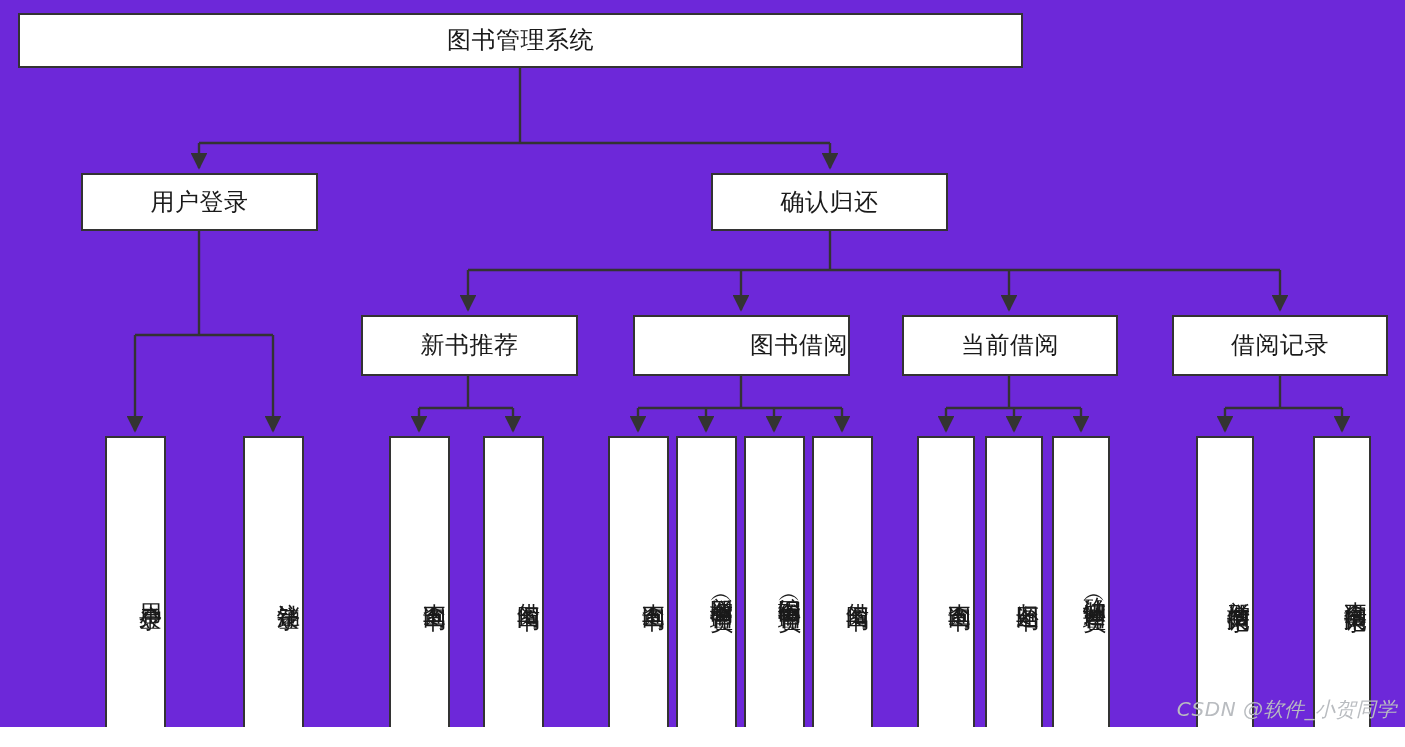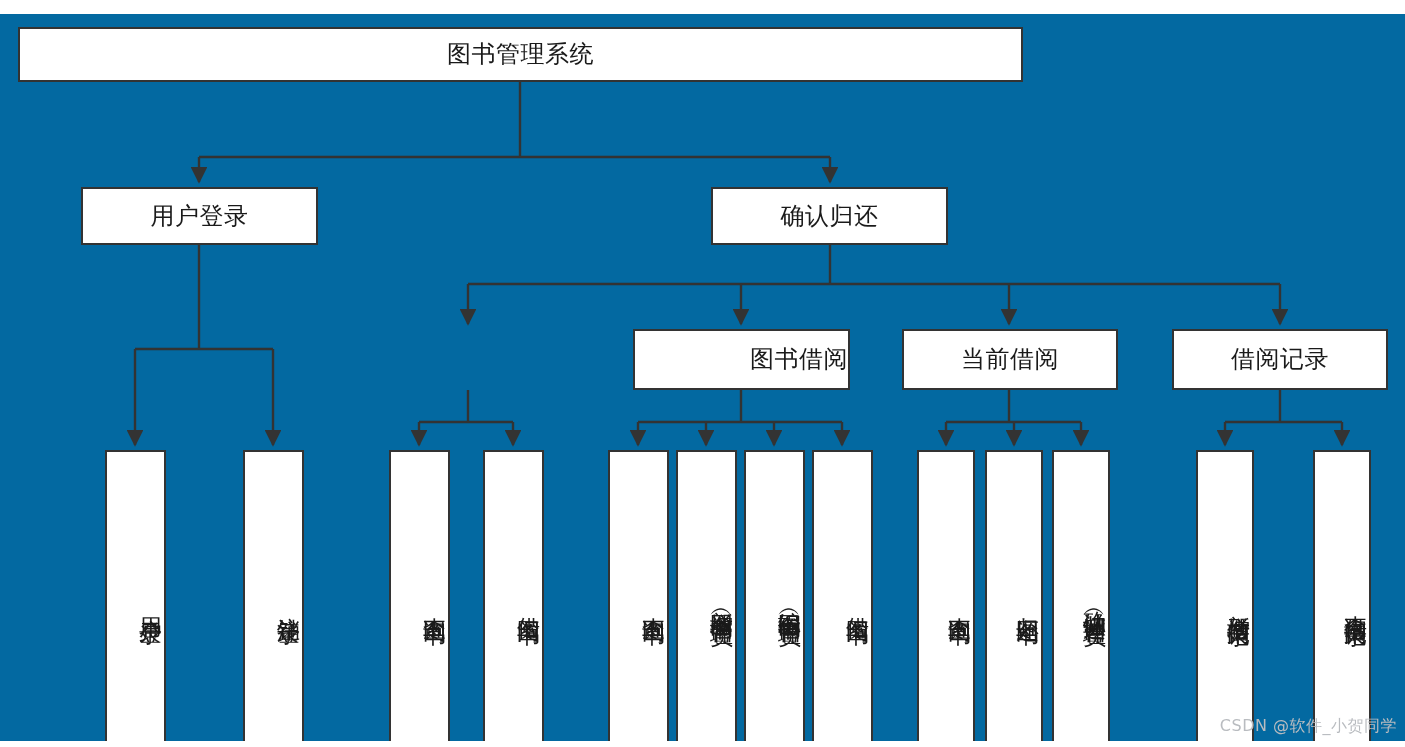--- a/index.html
+++ b/index.html
@@ -7,23 +7,22 @@
     padding: 0;
     background: #ffffff;
   }
   body {
     font-family: "DejaVu Sans", "Liberation Sans", sans-serif;
   }
   #canvas {
     position: relative;
     width: 1405px;
     height: 727px;
-    background: #0369a1;
+    background: #6d28d9;
     overflow: hidden;
-    margin-top: 14px;
   }
   svg.lines {
     position: absolute;
     left: 0;
     top: 0;
     width: 1405px;
     height: 747px;
     pointer-events: none;
   }
   .node {
@@ -51,24 +50,25 @@
     padding-top: 6px;
     white-space: nowrap;
   }
   .node.vert.tall-pad {
     padding-top: 4px;
   }
   .watermark {
     position: absolute;
     right: 8px;
     bottom: 4px;
-    font-size: 16px;
+    font-size: 20px;
     color: #b9bcc0;
     letter-spacing: 0.5px;
     white-space: nowrap;
+    font-style: italic;
   }
 </style>
 </head>
 <body>
 
 <div id="canvas">
 
   <svg class="lines" viewBox="0 0 1405 747" xmlns="http://www.w3.org/2000/svg">
     <defs>
       <marker id="arrow" viewBox="0 0 10 10" refX="9" refY="5" markerWidth="7" markerHeight="7" orient="auto-start-reverse">
@@ -123,20 +123,23 @@
     <span>图书管理系统</span>
   </div>
 
   <div class="node horiz" style="left:81px; top:173px; width:237px; height:58px;">
     <span>用户登录</span>
   </div>
   <div class="node horiz" style="left:711px; top:173px; width:237px; height:58px;">
     <span>确认归还</span>
   </div>
 
+  <div class="node horiz" style="left:361px; top:315px; width:217px; height:61px;">
+    <span>新书推荐</span>
+  </div>
   <div class="node horiz" style="left:633px; top:315px; width:217px; height:61px;justify-content:flex-end;">
     <span>图书借阅</span>
   </div>
   <div class="node horiz" style="left:902px; top:315px; width:216px; height:61px;">
     <span>当前借阅</span>
   </div>
   <div class="node horiz" style="left:1172px; top:315px; width:216px; height:61px;">
     <span>借阅记录</span>
   </div>
 

